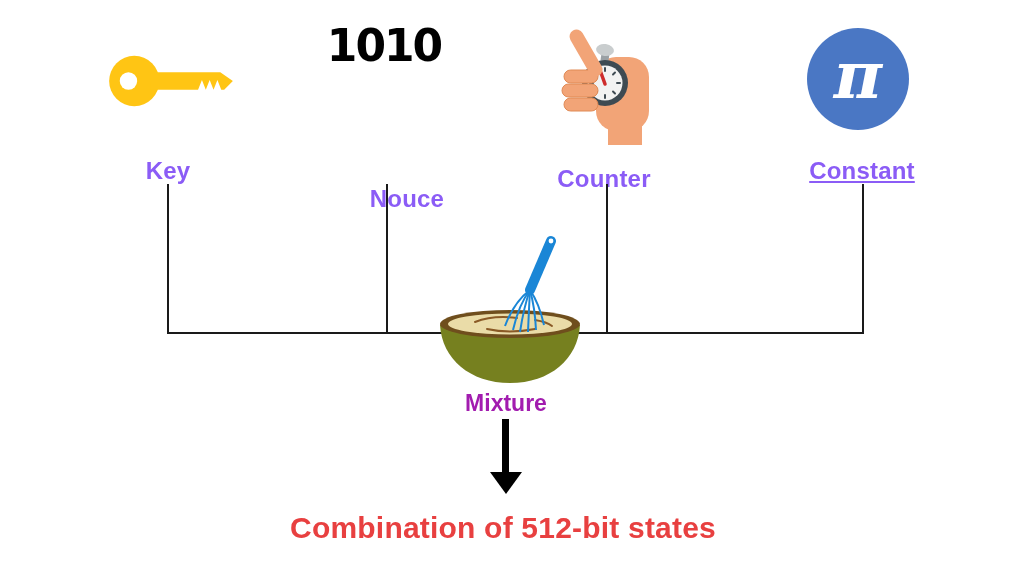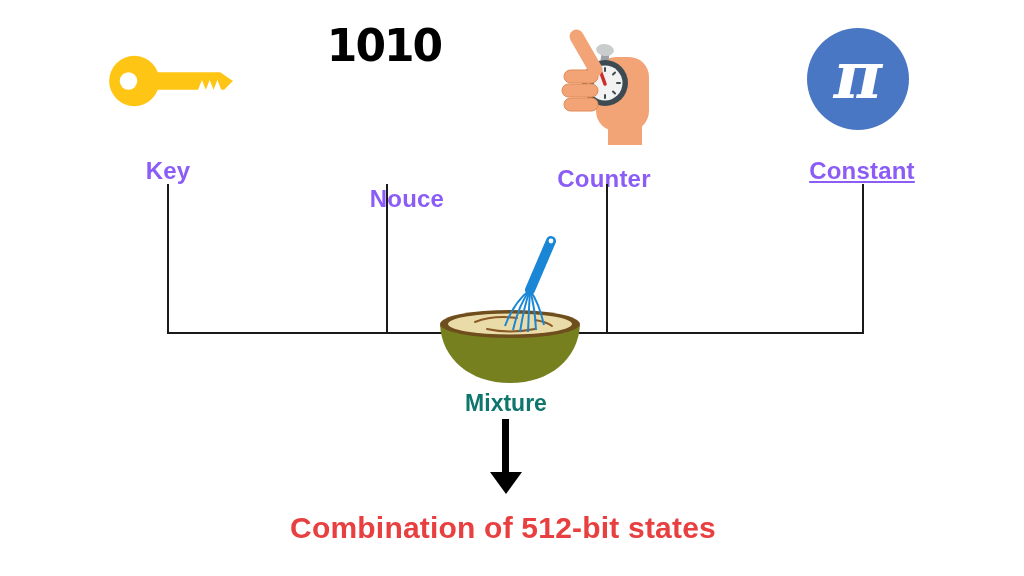--- a/index.html
+++ b/index.html
@@ -23,21 +23,21 @@
   .pi-circle{
     width:102px;height:102px;border-radius:50%;
     background:var(--pi-blue,#4a77c4);
     display:flex;align-items:center;justify-content:center;
   }
   .pi-glyph{
     font-family:"DejaVu Serif",serif;font-weight:bold;font-style:italic;
     font-size:66px;color:#ffffff;line-height:1;padding-bottom:8px;
   }
   .mixture-label{
-    font-weight:bold;font-size:23px;color:#0f766e;white-space:nowrap;
+    font-weight:bold;font-size:23px;color:#a21caf;white-space:nowrap;
   }
   .arrow-shaft{width:7px;background:#000;}
   .arrow-head{
     width:0;height:0;border-left:16px solid transparent;
     border-right:16px solid transparent;border-top:22px solid #000;
   }
   .caption{
     font-weight:bold;font-size:30px;color:var(--caption-red,#e84040);
     white-space:nowrap;letter-spacing:0.2px;
   }

